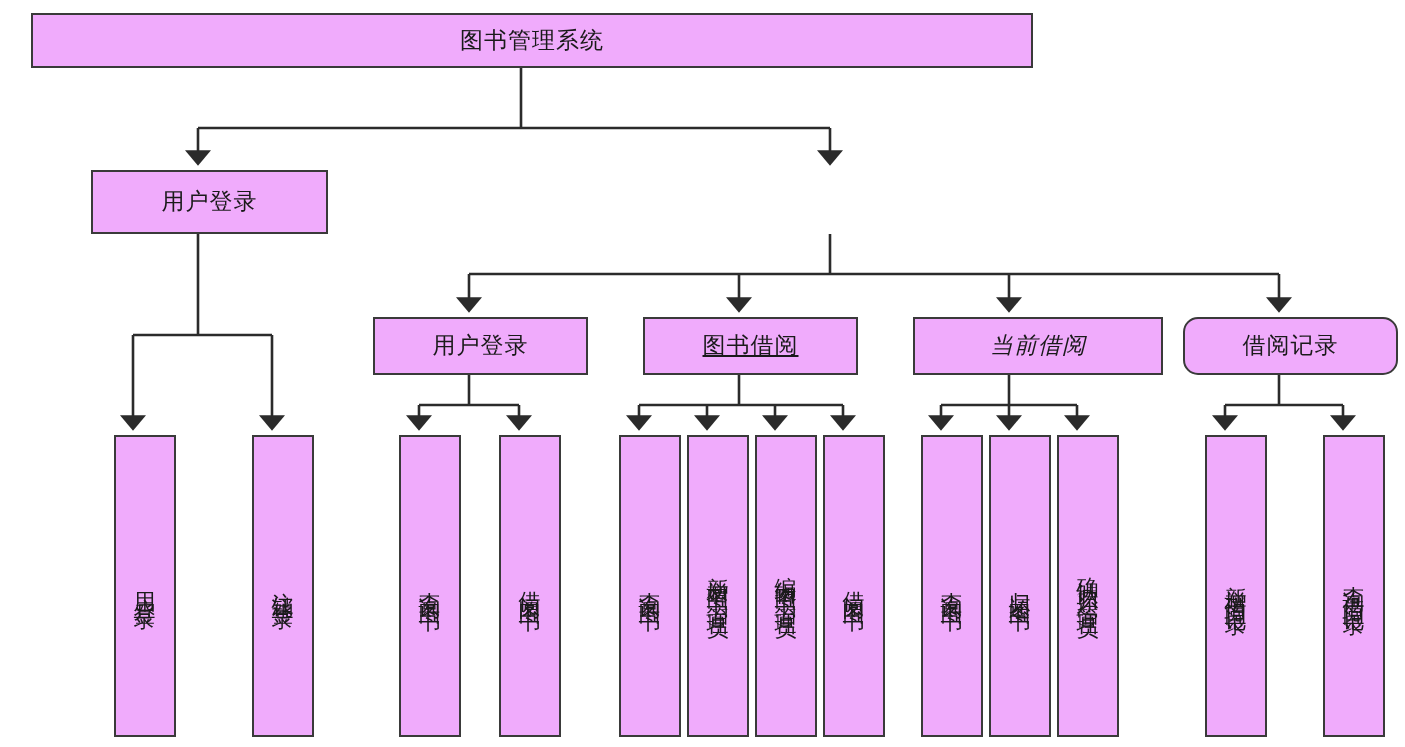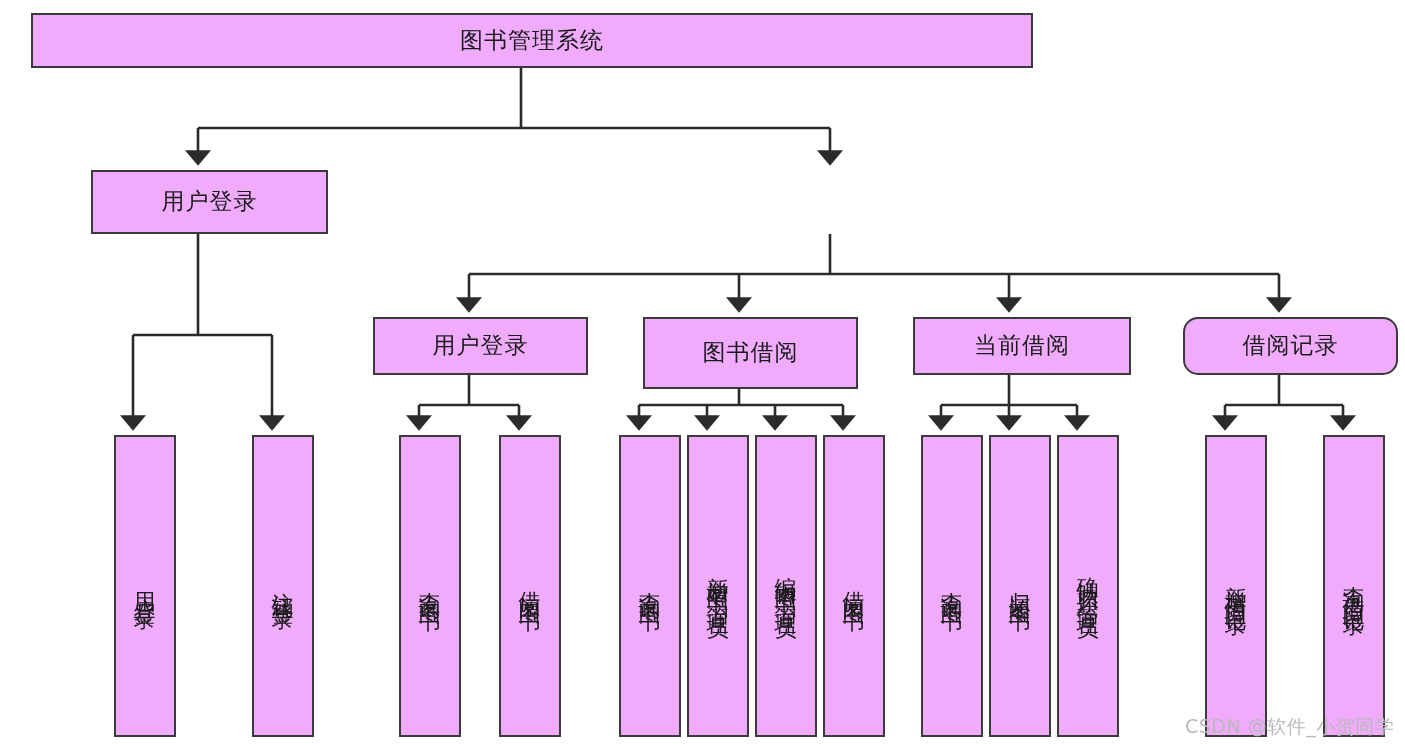--- a/index.html
+++ b/index.html
@@ -129,24 +129,24 @@
     <span>图书管理系统</span>
   </div>
 
   <div class="node horiz" style="left:80px; top:170px; width:237px; height:64px;">
     <span>用户登录</span>
   </div>
 
   <div class="node horiz" style="left:362px; top:317px; width:215px; height:58px;">
     <span>用户登录</span>
   </div>
-  <div class="node horiz" style="left:632px; top:317px; width:215px; height:72px;">
+  <div class="node horiz" style="left:632px; top:317px; width:215px; height:58px;text-decoration:underline;">
     <span>图书借阅</span>
   </div>
-  <div class="node horiz" style="left:902px; top:317px; width:218px; height:58px;">
+  <div class="node horiz" style="left:902px; top:317px; width:250px; height:58px;font-style:italic;">
     <span>当前借阅</span>
   </div>
   <div class="node horiz" style="left:1172px; top:317px; width:215px; height:58px;border-radius:15px;">
     <span>借阅记录</span>
   </div>
 
   <div class="node leaf" style="left:103px; top:435px; width:62px; height:302px;">
     <span class="lbl">用户登录</span>
   </div>
   <div class="node leaf" style="left:241px; top:435px; width:62px; height:302px;">
@@ -183,15 +183,14 @@
     <span class="lbl">确认归还（管理员）</span>
   </div>
 
   <div class="node leaf" style="left:1194px; top:435px; width:62px; height:302px;">
     <span class="lbl">新增借阅记录</span>
   </div>
   <div class="node leaf" style="left:1312px; top:435px; width:62px; height:302px;">
     <span class="lbl">查询借阅记录</span>
   </div>
 
-  <div class="watermark">CSDN @软件_小贺同学</div>
 
 </div>
 
 </body></html>

